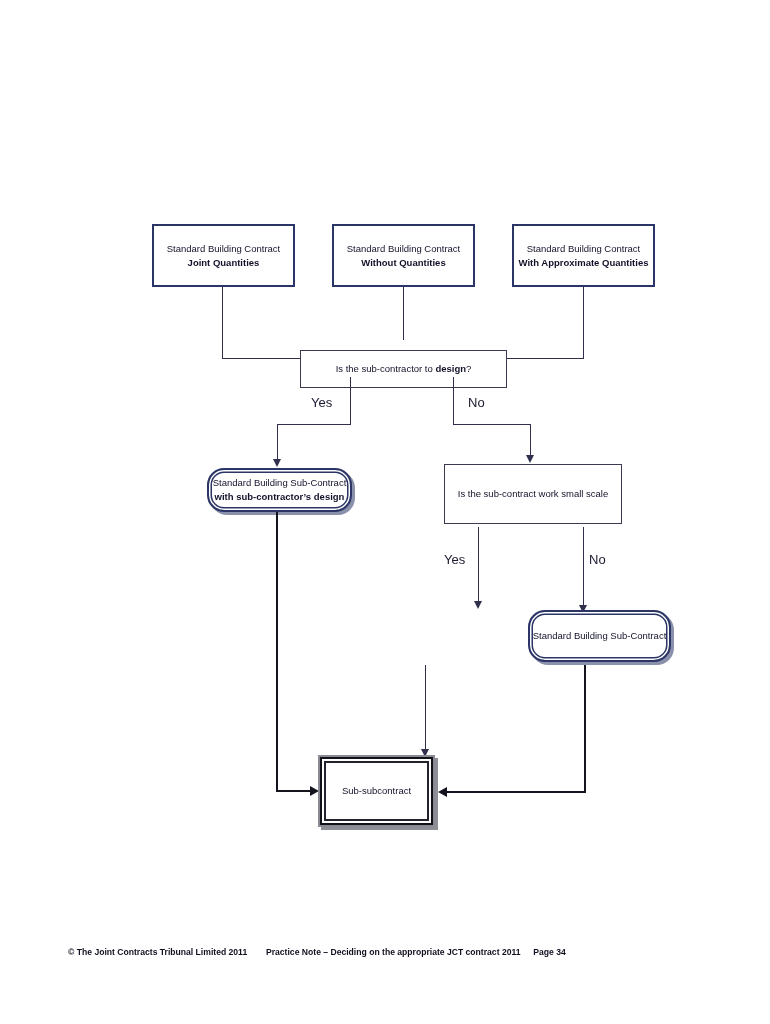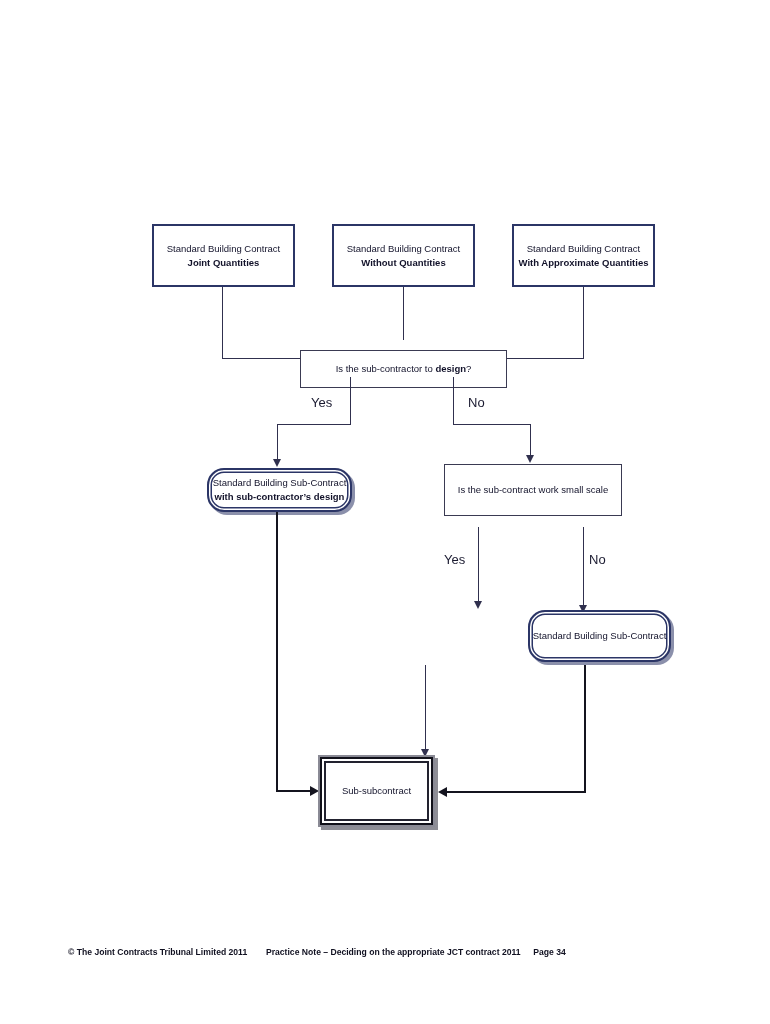--- a/index.html
+++ b/index.html
@@ -181,21 +181,21 @@
   <div class="arrow down" style="left:526px; top:455px;"></div>
   <div class="edge-label" style="left:468px; top:395px;">No</div>
 
   <div class="node navy-double navy-shadow" style="left:207px; top:468px; width:145px; height:44px;">
     <div>
       <span class="ln">Standard Building Sub-Contract</span>
       <span class="ln b">with sub-contractor’s design</span>
     </div>
   </div>
 
-  <div class="node plain-box" style="left:444px; top:464px; width:178px; height:52px;">
+  <div class="node plain-box" style="left:444px; top:464px; width:178px; height:60px;">
     <div>
       <span class="ln">Is the sub-contract work small scale</span>
     </div>
   </div>
 
   <div class="ln-v" style="left:478px; top:527px; height:75px;"></div>
   <div class="arrow down" style="left:474px; top:601px;"></div>
   <div class="edge-label" style="left:444px; top:552px;">Yes</div>
 
   <div class="ln-v" style="left:583px; top:527px; height:79px;"></div>

